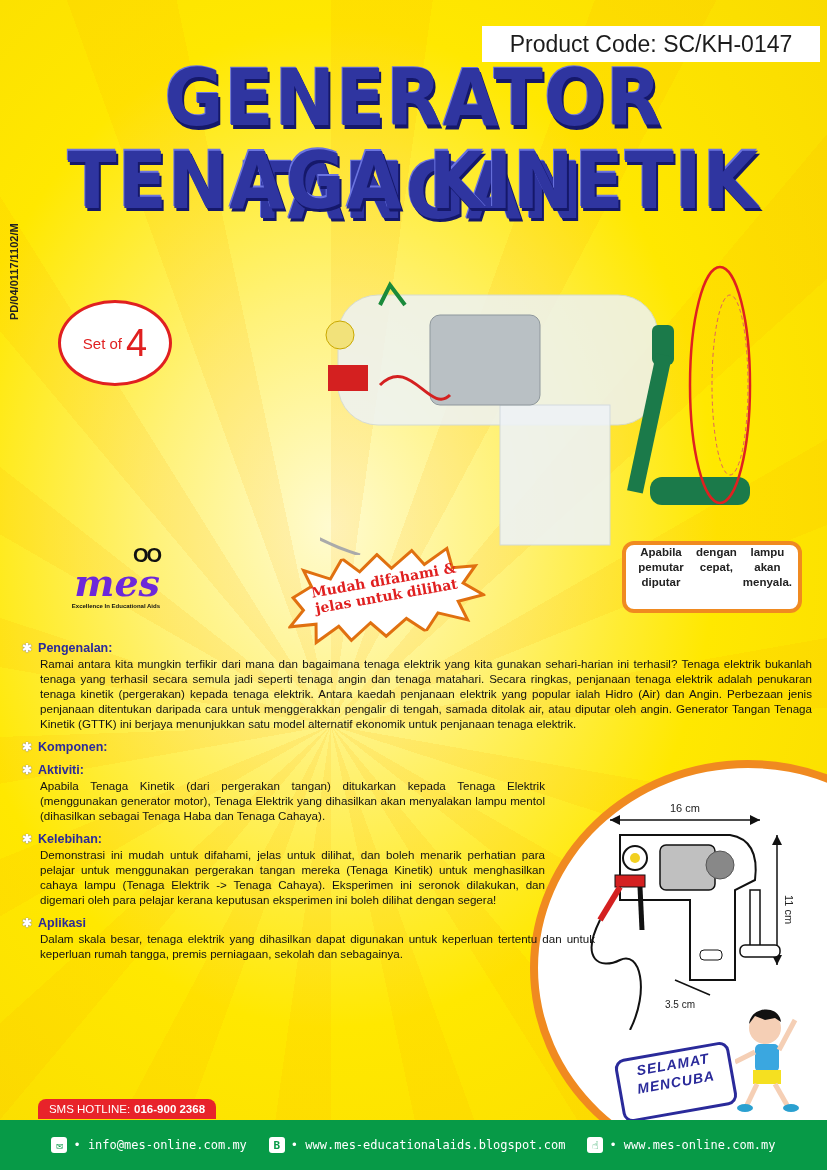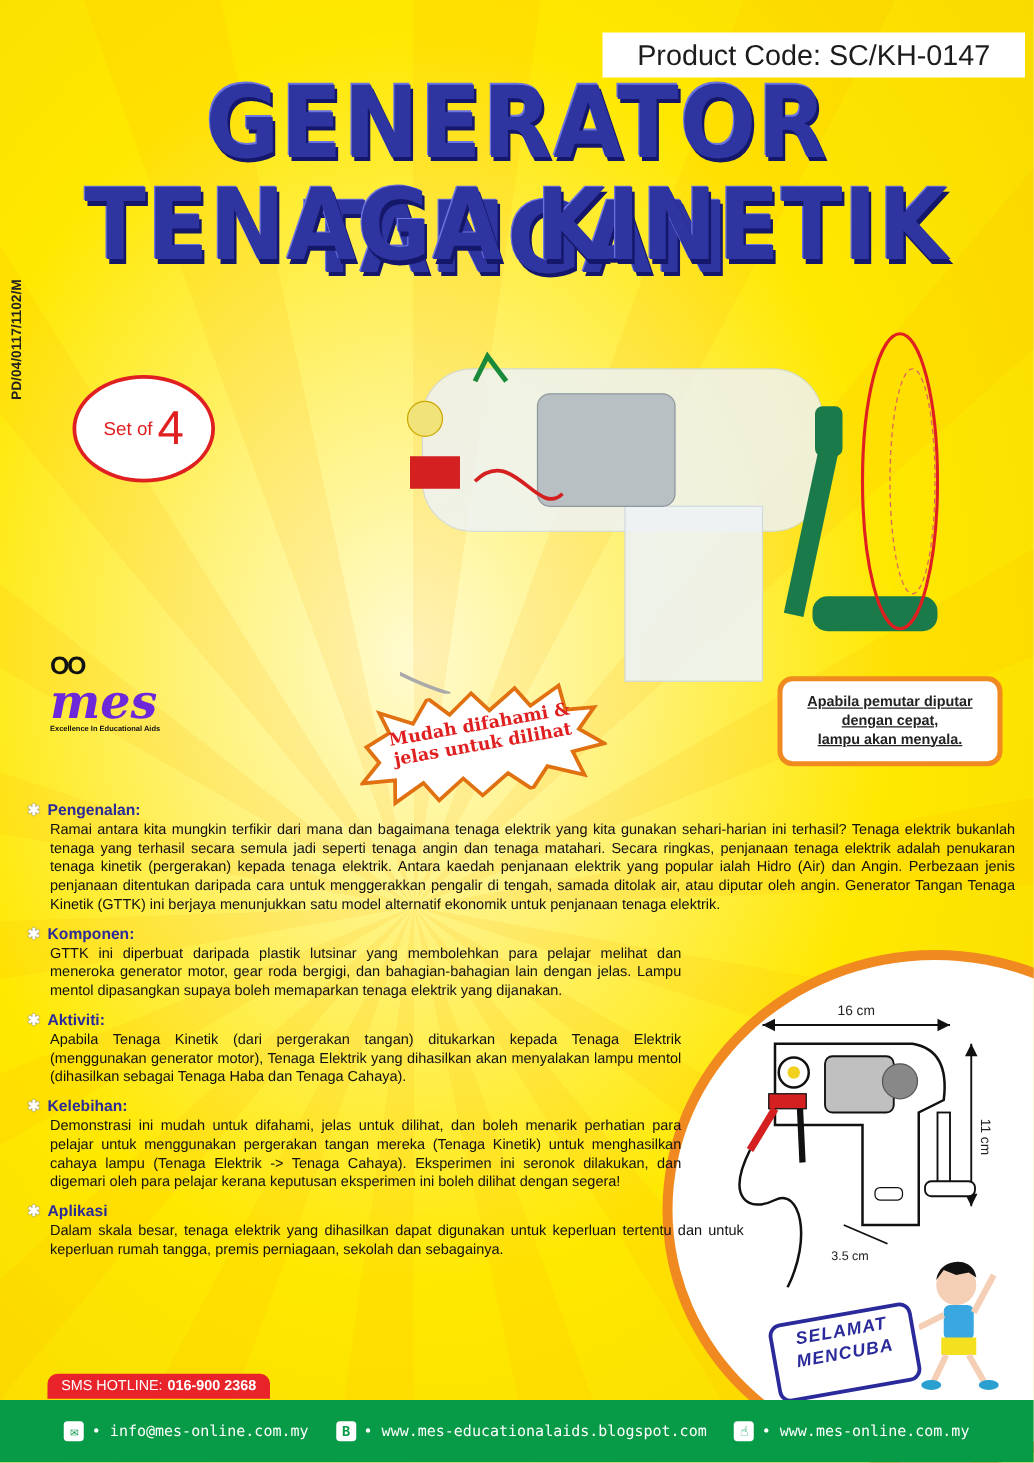--- a/index.html
+++ b/index.html
@@ -18,22 +18,22 @@
   .vertical-code { position:absolute; left:8px; top:320px; transform:rotate(-90deg); transform-origin:left top;
     font-size:11px; font-weight:bold; color:#222; white-space:nowrap; }
   .set-badge { position:absolute; left:58px; top:300px; width:108px; height:80px; border-radius:50%;
     border:3px solid #e02020; background:#fff; display:flex; align-items:center; justify-content:center; gap:4px;
     color:#e02020; font-weight:400; }
   .set-badge .s { font-size:15px; }
   .set-badge .n { font-size:38px; }
   .product-img { position:absolute; left:320px; top:255px; width:440px; height:300px; }
   .callout { position:absolute; left:622px; top:541px; width:172px; height:64px; border:4px solid #f08a20;
     border-radius:12px; background:#fff; text-align:center; font-size:11.5px; font-weight:bold; color:#222;
-    display:flex; flex-direction:column; justify-content:center; line-height:15px;text-decoration:underline; }
-  .logo { position:absolute; left:40px; top:523px; width:120px; height:82px; text-align:left; }
+    display:flex; justify-content:center; line-height:15px; }
+  .logo { position:absolute; left:40px; top:545px; width:120px; height:82px; text-align:right; }
   .logo .eyes { font-size:20px; color:#111; letter-spacing:-2px; line-height:20px; font-weight:bold; }
   .logo .mes { font-size:38px; font-weight:900; font-style:italic; color:#6d28d9; line-height:36px; font-family:"DejaVu Serif", serif; }
   .logo .tag { font-size:6px; font-weight:bold; color:#111; margin-top:2px; }
   .burst { position:absolute; left:284px; top:552px; width:200px; height:86px; transform:rotate(-10deg); }
   .burst-text { position:absolute; left:300px; top:572px; width:170px; transform:rotate(-10deg);
     color:#e02020; font-weight:900; font-size:14px; line-height:16px; text-align:center; font-family:"DejaVu Serif", serif; }
   .sections { position:absolute; left:22px; top:641px; width:790px; }
   .section { position:relative; margin-bottom:9px; }
   .section h3 { margin:0; font-size:12.5px; color:#2a2a9a; font-weight:900; display:flex; align-items:center; gap:6px; }
   .section h3 .star { color:#fff; font-size:12px; text-shadow:0 0 1px #2a2a9a; }
@@ -159,21 +159,20 @@
         <span class="star">✱</span>
         <span>Pengenalan:</span>
       </h3>
     <p>Ramai antara kita mungkin terfikir dari mana dan bagaimana tenaga elektrik yang kita gunakan sehari-harian ini terhasil? Tenaga elektrik bukanlah tenaga yang terhasil secara semula jadi seperti tenaga angin dan tenaga matahari. Secara ringkas, penjanaan tenaga elektrik adalah penukaran tenaga kinetik (pergerakan) kepada tenaga elektrik. Antara kaedah penjanaan elektrik yang popular ialah Hidro (Air) dan Angin. Perbezaan jenis penjanaan ditentukan daripada cara untuk menggerakkan pengalir di tengah, samada ditolak air, atau diputar oleh angin. Generator Tangan Tenaga Kinetik (GTTK) ini berjaya menunjukkan satu model alternatif ekonomik untuk penjanaan tenaga elektrik.</p>
   </div>
   <div class="section sec-comp">
     <h3>
         <span class="star">✱</span>
         <span>Komponen:</span>
       </h3>
-    <p>GTTK ini diperbuat daripada plastik lutsinar yang membolehkan para pelajar melihat dan meneroka generator motor, gear roda bergigi, dan bahagian-bahagian lain dengan jelas. Lampu mentol dipasangkan supaya boleh memaparkan tenaga elektrik yang dijanakan.</p>
   </div>
   <div class="section sec-akt">
     <h3>
         <span class="star">✱</span>
         <span>Aktiviti:</span>
       </h3>
     <p>Apabila Tenaga Kinetik (dari pergerakan tangan) ditukarkan kepada Tenaga Elektrik (menggunakan generator motor), Tenaga Elektrik yang dihasilkan akan menyalakan lampu mentol (dihasilkan sebagai Tenaga Haba dan Tenaga Cahaya).</p>
   </div>
   <div class="section sec-kel">
     <h3>

